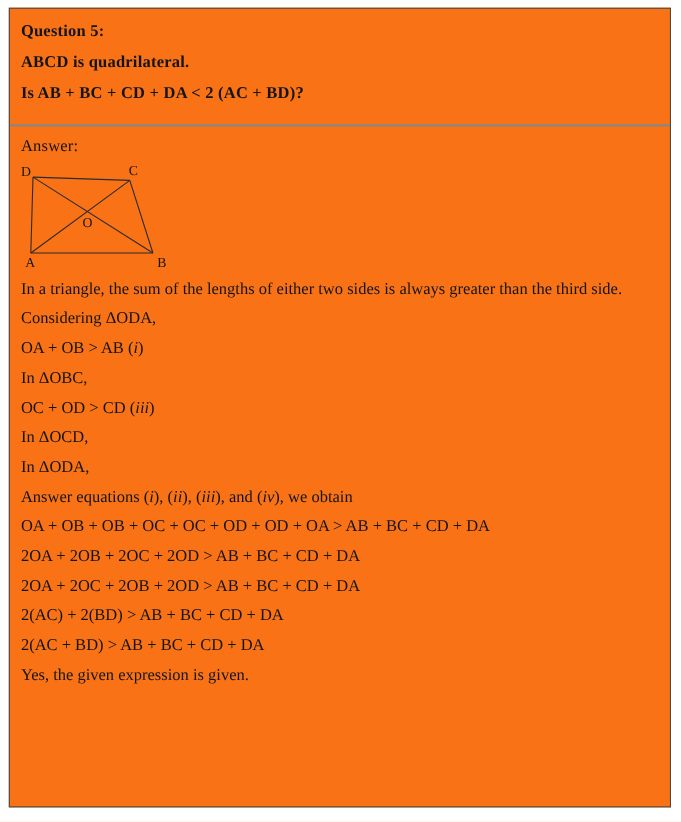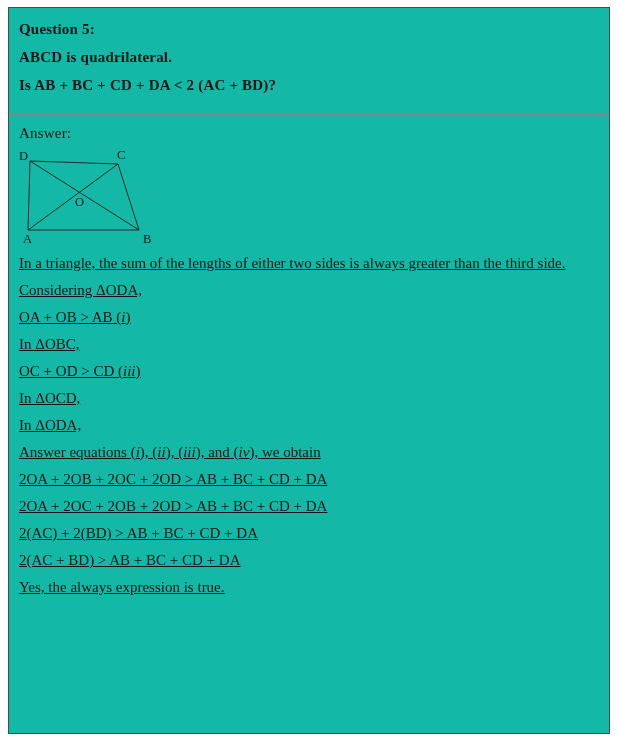--- a/index.html
+++ b/index.html
@@ -7,21 +7,21 @@
   body {
     font-family:"Liberation Serif", serif;
     color:#141414;
     position:relative;
   }
   .box {
     position:absolute;
     left:8px; top:7px;
     width:602px; height:727px;
     border:1px solid #4a4a4a;
-    background:#14b8a6;
+    background:#f97316;
   }
   .question-section {
     padding:7px 10px 14px 10px;
   }
   .q-line {
     font-weight:bold;
     font-size:15px;
     line-height:28px;
     letter-spacing:0.2px;
   }
@@ -48,21 +48,20 @@
   }
   .diagram text {
     font-family:"Liberation Serif", serif;
     font-size:12.5px;
     fill:#141414;
   }
   .answer-lines { margin-top:2px; }
   .a-line {
     font-size:15px;
     line-height:27px;
-    text-decoration:underline;
   }
   .a-line.justify {
     text-align:justify;
     text-align-last:auto;
   }
   .it { font-style:italic; }
 </style>
 </head>
 <body>
 
@@ -95,21 +94,22 @@
 
     <div class="answer-lines">
         <div class="a-line justify"><span>In a triangle, the sum of the lengths of either two sides is always greater than the third side.</span></div>
         <div class="a-line"><span>Considering ΔODA,</span></div>
         <div class="a-line"><span>OA + OB &gt; AB (</span><span class="it">i</span><span>)</span></div>
         <div class="a-line"><span>In ΔOBC,</span></div>
         <div class="a-line"><span>OC + OD &gt; CD (</span><span class="it">iii</span><span>)</span></div>
         <div class="a-line"><span>In ΔOCD,</span></div>
         <div class="a-line"><span>In ΔODA,</span></div>
         <div class="a-line"><span>Answer equations (</span><span class="it">i</span><span>), (</span><span class="it">ii</span><span>), (</span><span class="it">iii</span><span>), and (</span><span class="it">iv</span><span>), we obtain</span></div>
+        <div class="a-line"><span>OA + OB + OB + OC + OC + OD + OD + OA &gt; AB + BC + CD + DA</span></div>
         <div class="a-line"><span>2OA + 2OB + 2OC + 2OD &gt; AB + BC + CD + DA</span></div>
         <div class="a-line"><span>2OA + 2OC + 2OB + 2OD &gt; AB + BC + CD + DA</span></div>
         <div class="a-line"><span>2(AC) + 2(BD) &gt; AB + BC + CD + DA</span></div>
         <div class="a-line"><span>2(AC + BD) &gt; AB + BC + CD + DA</span></div>
-        <div class="a-line"><span>Yes, the always expression is true.</span></div>
+        <div class="a-line"><span>Yes, the given expression is given.</span></div>
       </div>
   </section>
 
 </div>
 
 </body></html>

